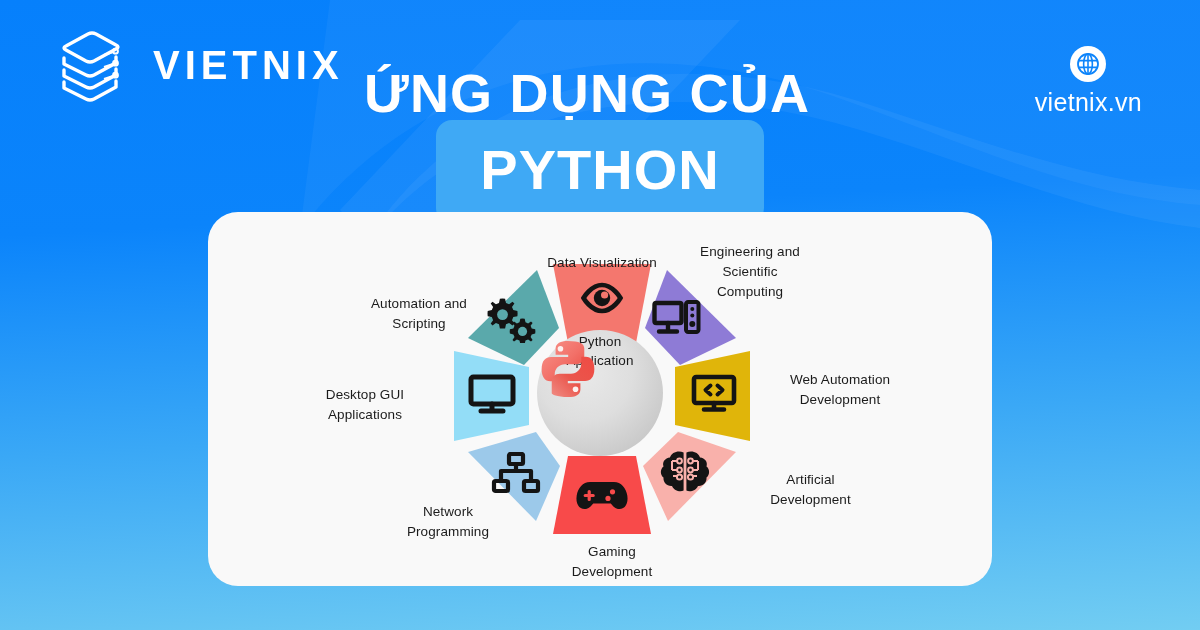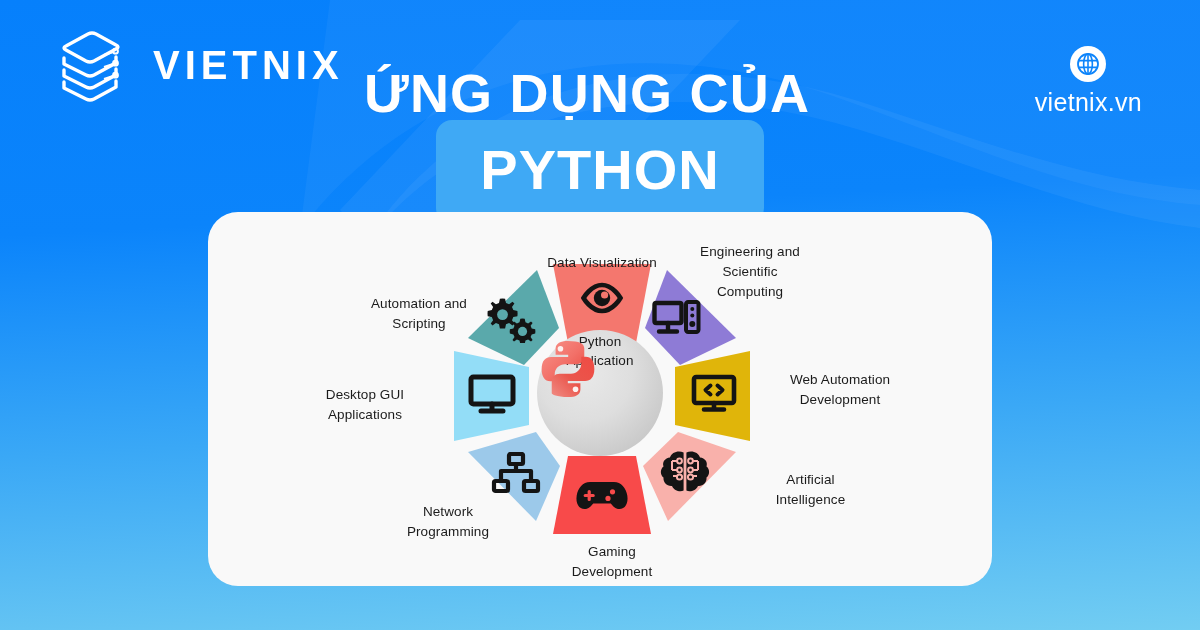--- a/index.html
+++ b/index.html
@@ -262,21 +262,21 @@
       <div class="seg-label" style="left:284px;top:0;width:220px;margin-top:41px;">Data Visualization</div>
 
       <div class="seg-label" style="left:452px;top:30px;width:180px;">Engineering and
 Scientific
 Computing</div>
 
       <div class="seg-label" style="left:542px;top:158px;width:180px;">Web Automation
 Development</div>
 
       <div class="seg-label" style="left:520px;top:258px;width:165px;">Artificial
-Intelligence</div>
+Development</div>
 
       <div class="seg-label" style="left:294px;top:330px;width:220px;">Gaming
 Development</div>
 
       <div class="seg-label" style="left:150px;top:290px;width:180px;">Network
 Programming</div>
 
       <div class="seg-label" style="left:68px;top:173px;width:178px;">Desktop GUI
 Applications</div>
 

